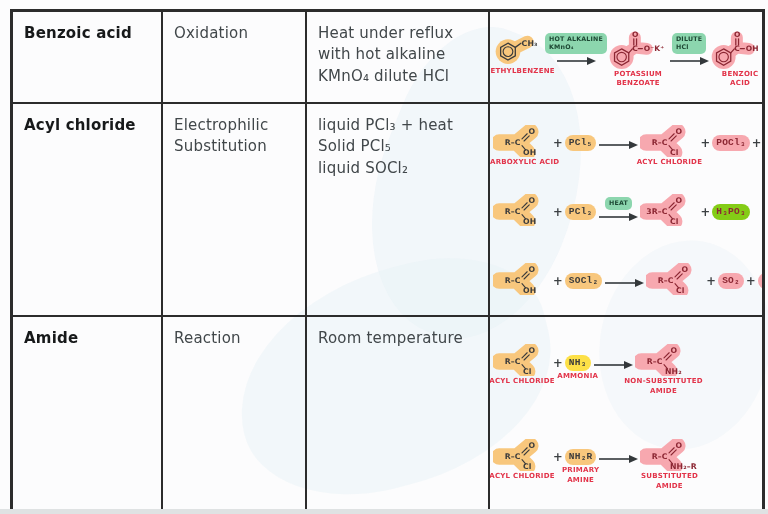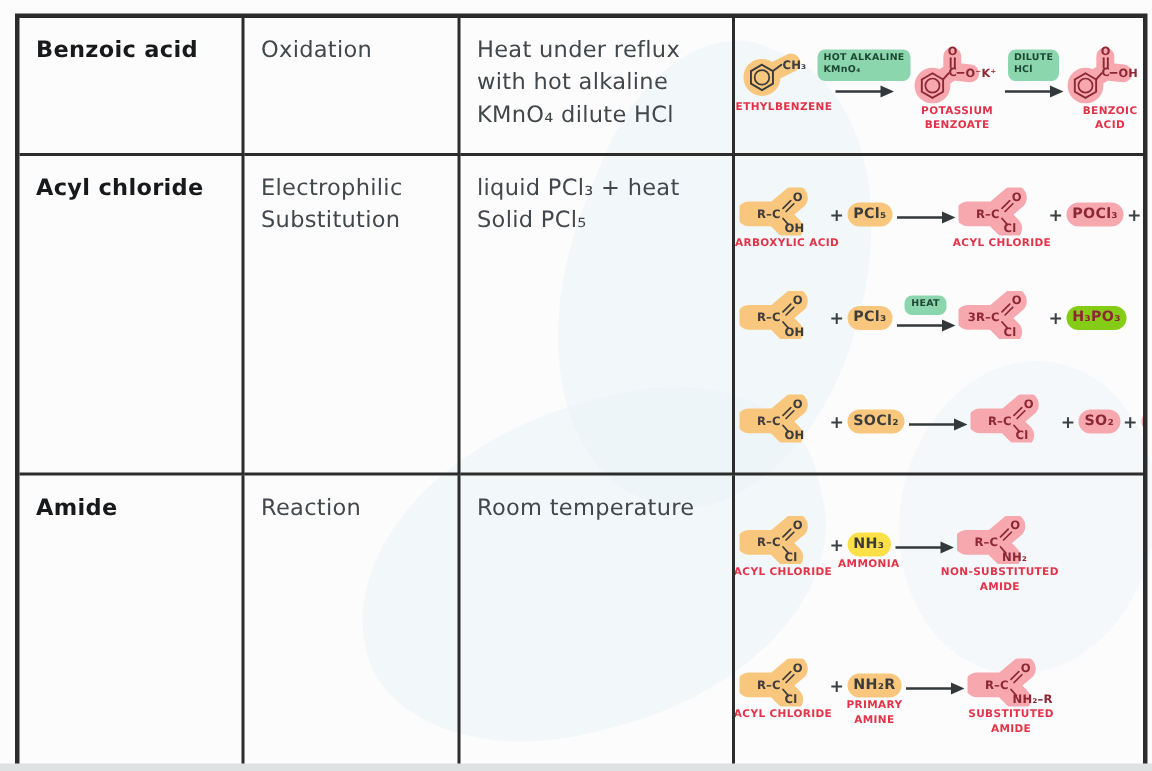--- a/index.html
+++ b/index.html
@@ -30,21 +30,21 @@
   .d0 .rxn{padding-bottom:16px;padding-left:2px;}
   .d2 .rxn{padding-bottom:12px;}
 
   .mol{position:relative;display:inline-flex;flex:none;}
   .mol svg{display:block;}
   .mol-label,.pill-label{position:absolute;top:100%;left:50%;transform:translateX(-50%);
       margin-top:1px;text-align:center;font-size:7px;font-weight:bold;
       line-height:1.4;white-space:nowrap;letter-spacing:.25px;}
   .pill-wrap{position:relative;display:inline-flex;flex:none;margin-top:5px;}
   .pill{display:inline-block;border-radius:9px;padding:1px 4px 2px;
-        font-size:9.5px;font-weight:bold;letter-spacing:.2px;white-space:nowrap;}
+        font-size:9.5px;font-weight:bold;letter-spacing:.2px;white-space:nowrap;font-family:Liberation Mono, monospace;}
   .plus{font-size:11.5px;font-weight:bold;color:#3c4043;margin:5px 2px 0;flex:none;}
   .arrow-wrap{display:flex;flex-direction:column;align-items:center;flex:none;margin:0 2px;}
   .badge{border-radius:5px;padding:2px 4px;font-size:6.3px;font-weight:bold;
          line-height:1.35;white-space:nowrap;letter-spacing:.2px;margin-bottom:2px;}
   .lone-arrow{margin-top:9px;}
 </style>
 </head>
 <body>
 
 <div class="stage">
@@ -134,20 +134,21 @@
       </div>
 
     <div class="cell compound">Acyl chloride</div>
     <div class="cell">
         <div>Electrophilic</div>
         <div>Substitution</div>
       </div>
     <div class="cell">
         <div>liquid PCl₃ + heat</div>
         <div>Solid PCl₅</div>
+        <div>liquid SOCl₂</div>
       </div>
     <div class="cell last-col diagram d1">
         <div class="rxn">
           <span class="mol">
             <svg width="58" height="32" viewBox="0 0 112 62">
     <path d="M12 34 L47 34 L72 13 M47 34 L66 53" fill="none" stroke="#F8C77D" stroke-width="32" stroke-linecap="round" stroke-linejoin="round"></path>
     <g fill="#3C3C3C" font-size="15" font-family="'DejaVu Sans',sans-serif" font-weight="bold">
       <text x="53" y="39" text-anchor="end">R–C</text>
       <text x="75" y="17" text-anchor="middle">O</text>
       <text x="58" y="58">OH</text>

